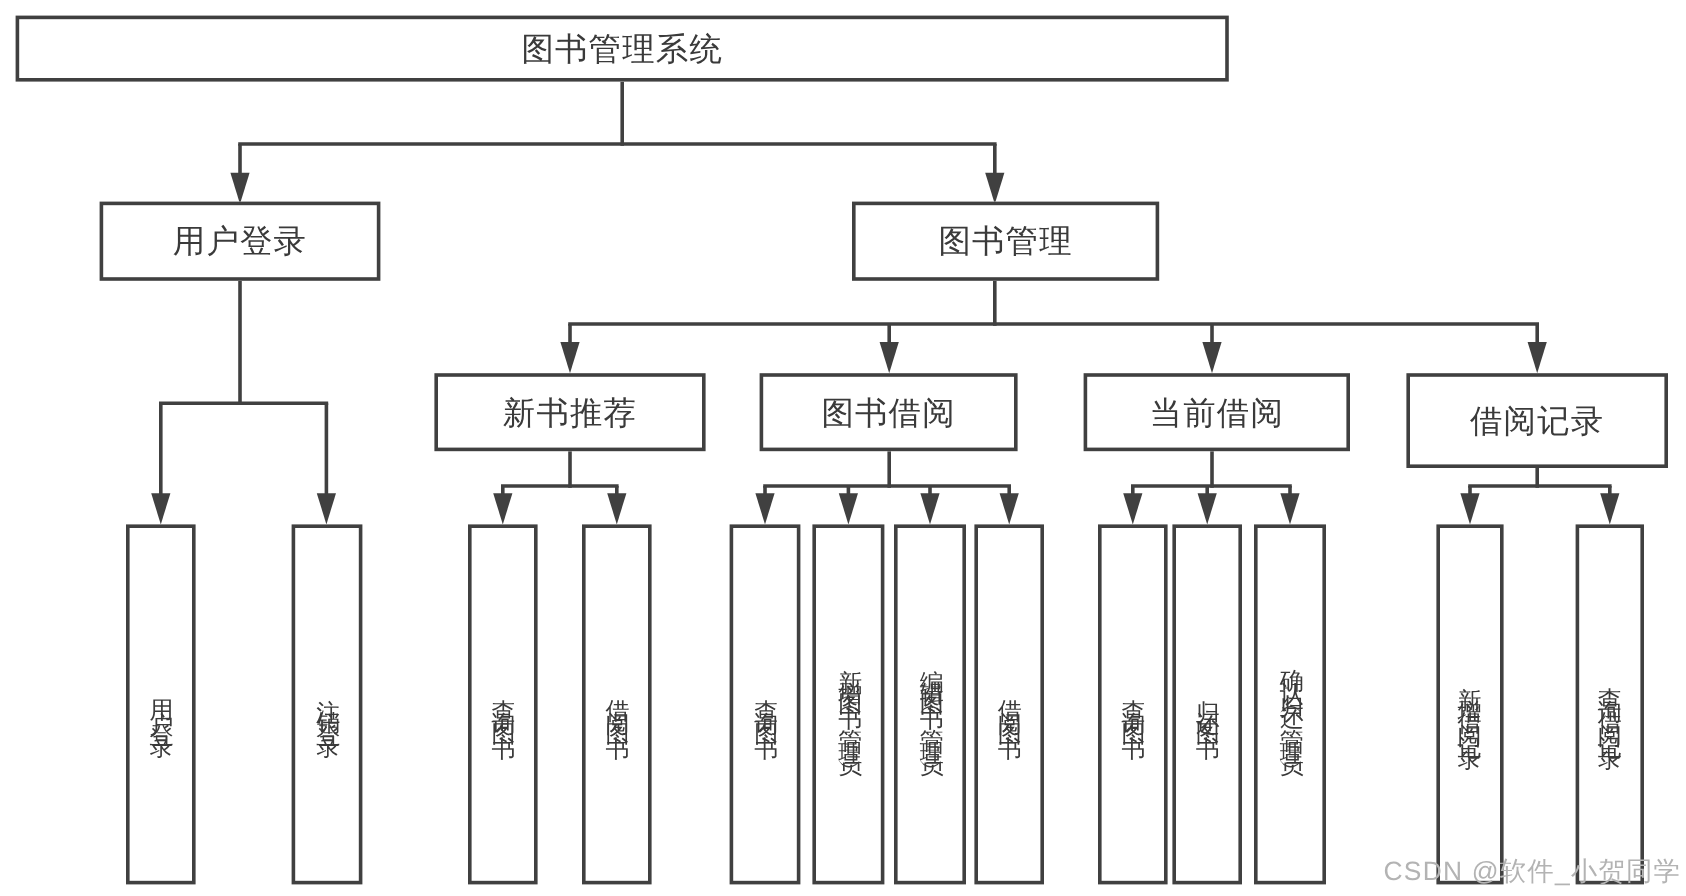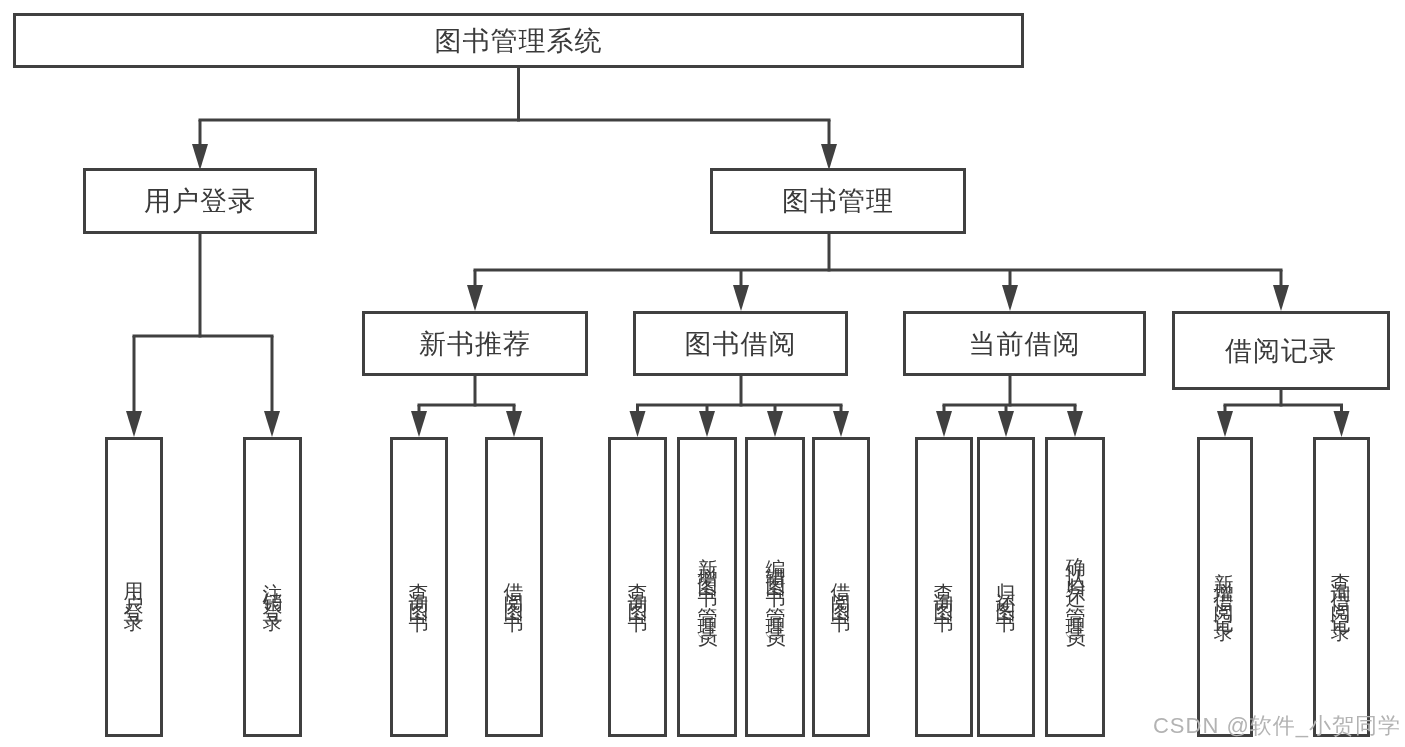--- a/index.html
+++ b/index.html
@@ -111,21 +111,21 @@
       <polygon points="1333.5,411 1349.5,411 1341.5,437" fill="#404040"></polygon>
     </svg>
 
   <div class="node h" style="left:13px;  top:13px;  width:1011px; height:55px;">图书管理系统</div>
 
   <div class="node h" style="left:83px;  top:168px; width:234px; height:66px;">用户登录</div>
   <div class="node h" style="left:710px; top:168px; width:256px; height:66px;">图书管理</div>
 
   <div class="node h" style="left:362px;  top:311px; width:226px; height:65px;">新书推荐</div>
   <div class="node h" style="left:633px;  top:311px; width:215px; height:65px;">图书借阅</div>
-  <div class="node h" style="left:903px;  top:311px; width:243px; height:65px;">当前借阅</div>
+  <div class="node h" style="left:903px;  top:311px; width:222px; height:65px;">当前借阅</div>
   <div class="node h" style="left:1172px; top:311px; width:218px; height:79px;">借阅记录</div>
 
   <div class="node v" style="left:105px; top:437px; width:58px; height:300px;">用户登录</div>
   <div class="node v" style="left:243px; top:437px; width:59px; height:300px;">注销登录</div>
 
   <div class="node v" style="left:390px; top:437px; width:58px; height:300px;">查询图书</div>
   <div class="node v" style="left:485px; top:437px; width:58px; height:300px;">借阅图书</div>
 
   <div class="node v" style="left:608px; top:437px; width:59px; height:300px;">查询图书</div>
   <div class="node v" style="left:677px; top:437px; width:60px; height:300px;">新增图书（管理员）</div>

